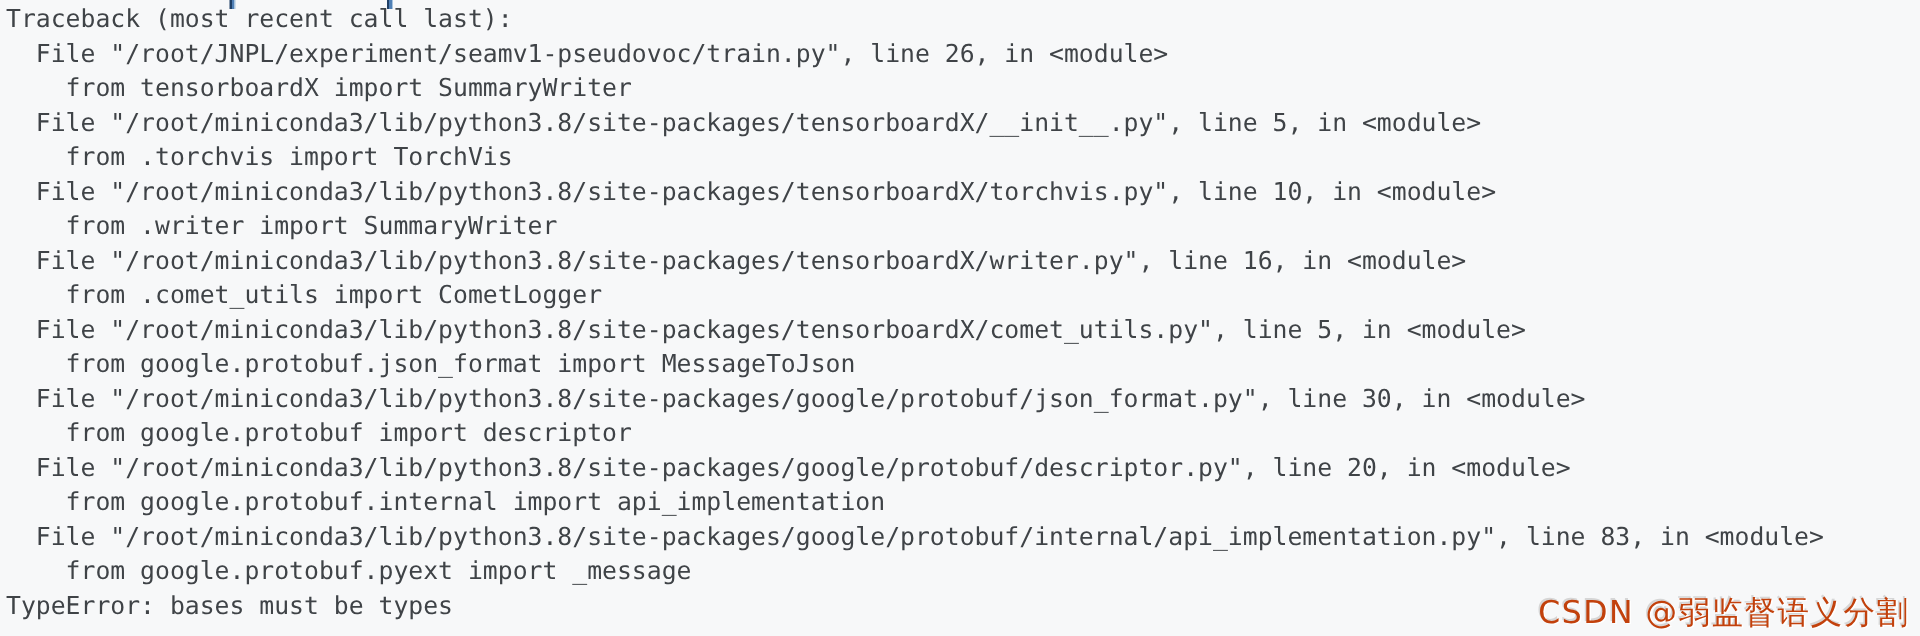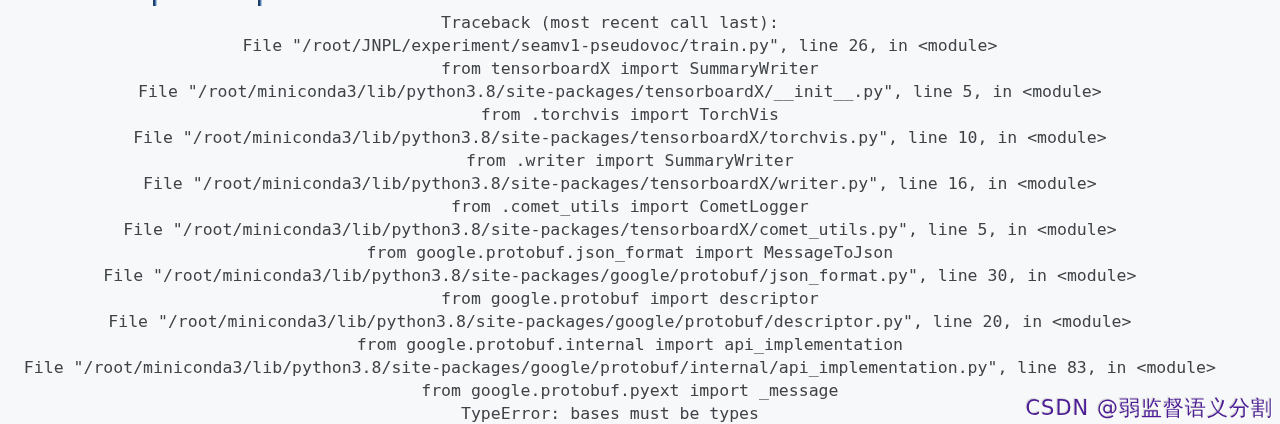--- a/index.html
+++ b/index.html
@@ -13,47 +13,46 @@
     overflow: hidden;
     background: #f7f8f9;
   }
   .console {
     position: absolute;
     inset: 0;
   }
   .console pre {
     margin: 0;
     position: absolute;
-    top: 11px;
+    top: 1px;
     left: 4px;
     font-family: "DejaVu Sans Mono", "Liberation Mono", monospace;
     font-size: 16.5px;
     line-height: 23px;
     color: #3f4347;
     white-space: pre;
-    text-align: center;
   }
   .console pre div {
     height: 23px;
   }
   .fragment {
     position: absolute;
     top: 0;
     width: 4px;
     height: 6px;
     background: linear-gradient(90deg, #1f3f66 0%, #1f3f66 40%, #4f7fb5 40%, #4f7fb5 75%, #a8c4de 75%);
   }
   .watermark {
     position: absolute;
     right: 7px;
     bottom: 2px;
     font-family: "DejaVu Sans", "Liberation Sans", sans-serif;
     font-size: 21px;
     letter-spacing: 1px;
-    color: #4c1d95;
+    color: #c2410c;
     text-shadow: 1px 1px 0 #ffffff, -1px -1px 0 #d6d6d6;
     user-select: none;
   }
 </style>
 </head>
 <body>
 
 <div class="console">
   <div id="fragments">
       <div class="fragment" style="left: 153px;"></div>

